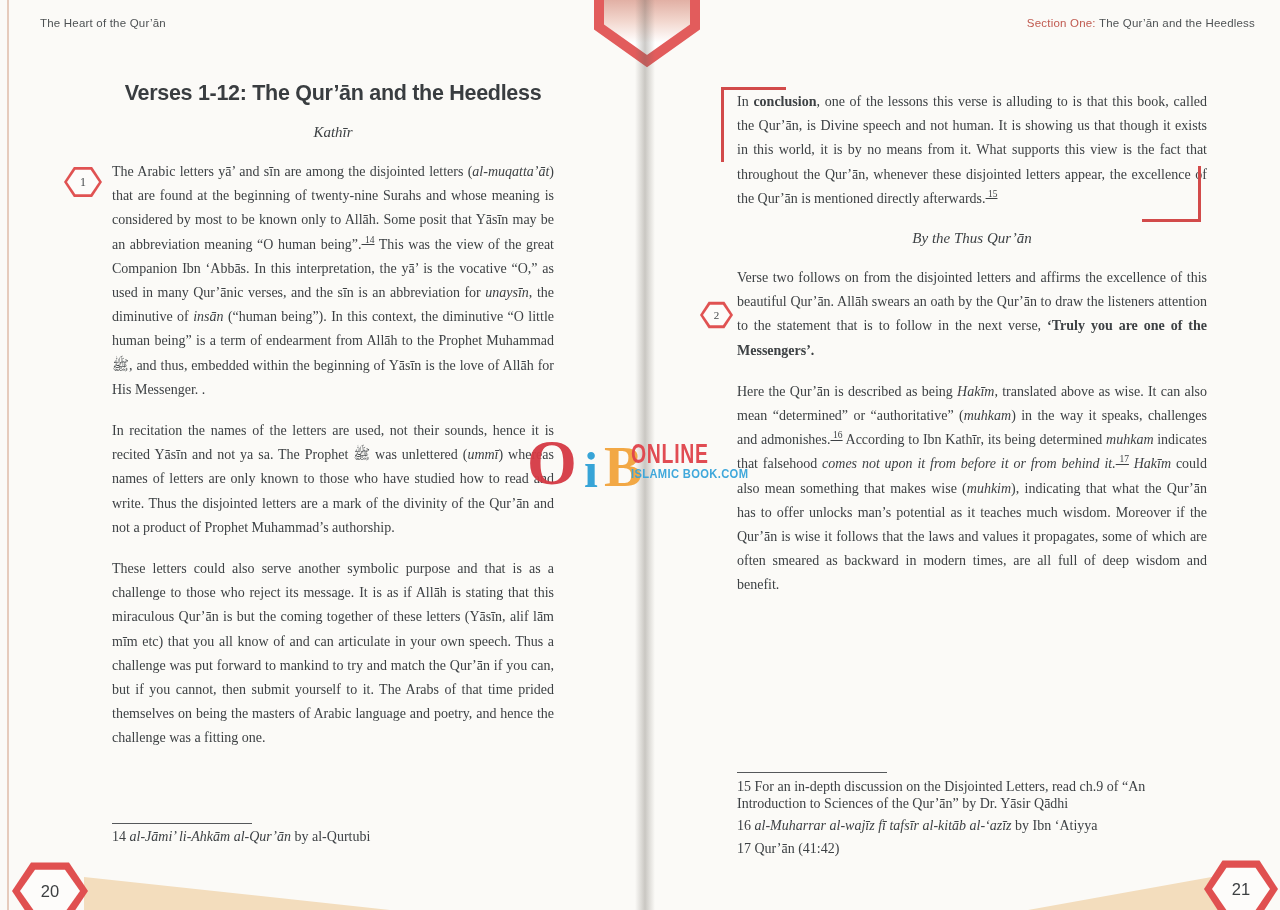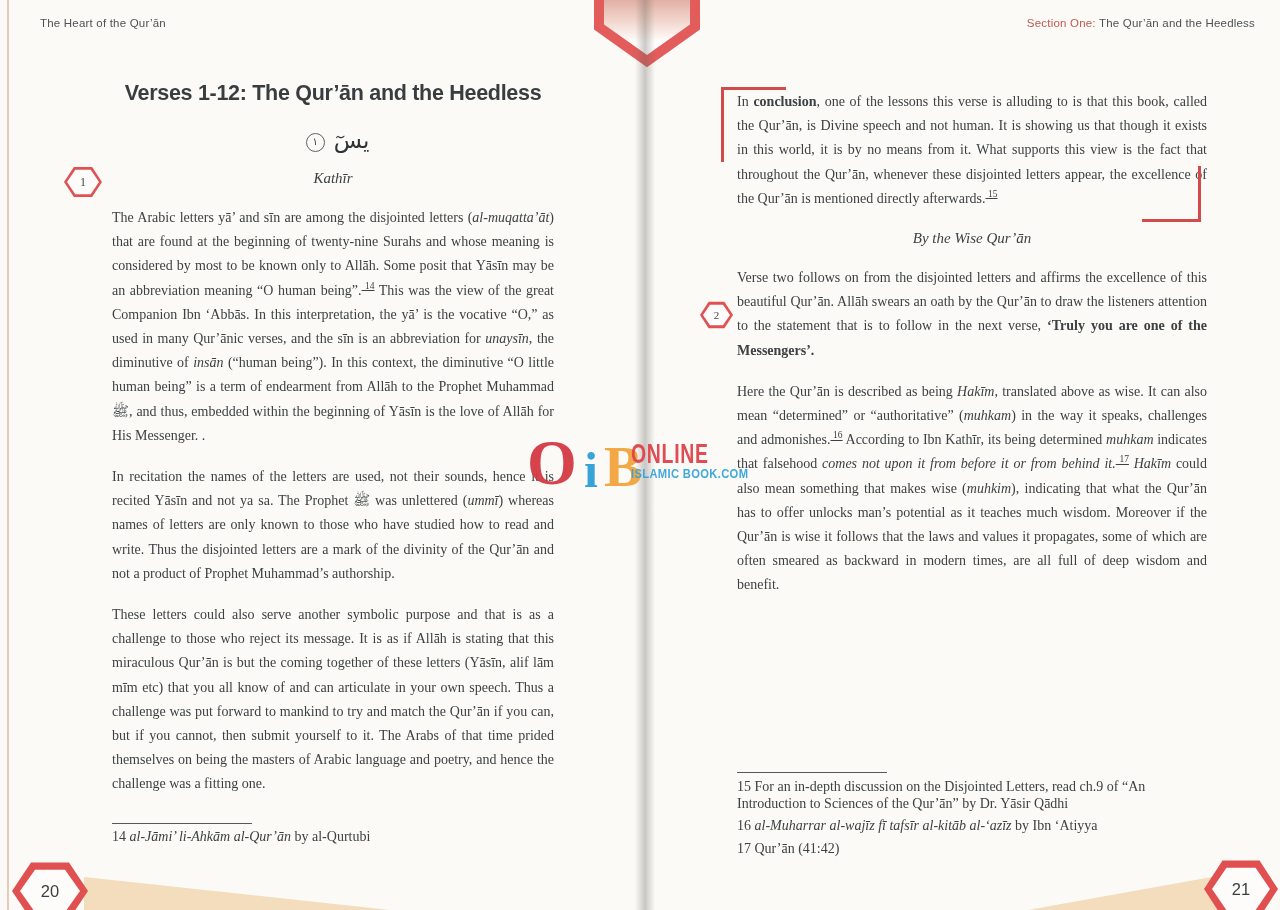--- a/index.html
+++ b/index.html
@@ -75,23 +75,20 @@
 
 <div class="abs runhead" style="left:40px;">
   <span>The Heart of the Qur’ān</span>
 </div>
 <div class="abs runhead" style="right:25px;">
   <span class="sec">Section One:</span><span> The Qur’ān and the Heedless</span>
 </div>
 
 <div class="col col-left">
   <div class="page-title">Verses 1-12: The Qur’ān  and the Heedless</div>
-  <div class="arabic">
-    <span>يسٓ</span><span class="ayah">١</span>
-  </div>
   <div class="caption">Kathīr</div>
   <p class="para"><span>The Arabic letters yā’ and sīn are among the disjointed letters (</span><span class="i">al-muqatta’āt</span><span>) that are found at the beginning of twenty-nine Surahs and whose meaning is considered by most to be known only to Allāh. Some posit that Yāsīn may be an abbreviation meaning “O human being”.</span><span class="sup"> 14</span><span> This was the view of the great Companion Ibn ‘Abbās. In this interpretation, the yā’ is the vocative “O,” as used in many Qur’ānic verses, and the sīn is an abbreviation for </span><span class="i">unaysīn</span><span>, the diminutive of </span><span class="i">insān</span><span> (“human being”). In this context, the diminutive “O little human being” is a term of endearment from Allāh to the Prophet Muhammad ﷺ, and thus, embedded within the beginning of Yāsīn is the love of Allāh for His Messenger. .</span></p>
   <p class="para"><span>In recitation the names of the letters are used, not their sounds, hence it is recited Yāsīn and not ya sa. The Prophet ﷺ was unlettered (</span><span class="i">ummī</span><span>) whereas names of letters are only known to those who have studied how to read and write. Thus the disjointed letters are a mark of the divinity of the Qur’ān and not a product of Prophet Muhammad’s authorship.</span></p>
   <p class="para"><span>These letters could also serve another symbolic purpose and that is as a challenge to those who reject its message. It is as if Allāh is stating that this miraculous Qur’ān is but the coming together of these letters (Yāsīn, alif lām mīm etc) that you all know of and can articulate in your own speech. Thus a challenge was put forward to mankind to try and match the Qur’ān if you can, but if you cannot, then submit yourself to it. The Arabs of that time prided themselves on being the masters of Arabic language and poetry, and hence the challenge was a fitting one.</span></p>
 </div>
 
 <div class="hexbadge" style="left:64px;top:166px;width:38px;height:32px;">
   <div class="fill">1</div>
 </div>
 
@@ -103,21 +100,21 @@
 <div class="tri" style="left:84px;top:877px;width:306px;height:33px;clip-path:polygon(0 0,100% 100%,0 100%);"></div>
 <div class="hexpage" style="left:12px;top:860px;width:76px;height:62px;">
   <div class="fill">20</div>
 </div>
 
 <div class="abs bracket-open"></div>
 <div class="abs bracket-close"></div>
 
 <div class="col col-right">
   <p class="para"><span>In </span><span class="b">conclusion</span><span>, one of the lessons this verse is alluding to is that this book, called the Qur’ān, is Divine speech and not human. It is showing us that though it exists in this world, it is by no means from it. What supports this view is the fact that throughout the Qur’ān, whenever these disjointed letters appear, the excellence of the Qur’ān is mentioned directly afterwards.</span><span class="sup"> 15</span></p>
-  <div class="caption">By the Wise Qur’ān</div>
+  <div class="caption">By the Thus Qur’ān</div>
   <p class="para"><span>Verse two follows on from the disjointed letters and affirms the excellence of this beautiful Qur’ān. Allāh swears an oath by the Qur’ān to draw the listeners attention to the statement that is to follow in the next verse, </span><span class="b">‘Truly you are one of the Messengers’.</span></p>
   <p class="para"><span>Here the Qur’ān is described as being </span><span class="i">Hakīm</span><span>, translated above as wise. It can also mean “determined” or “authoritative” (</span><span class="i">muhkam</span><span>) in the way it speaks, challenges and admonishes.</span><span class="sup"> 16</span><span> According to Ibn Kathīr, its being determined </span><span class="i">muhkam</span><span> indicates that falsehood </span><span class="i">comes not upon it from before it or from behind it.</span><span class="sup"> 17</span><span> </span><span class="i">Hakīm</span><span> could also mean something that makes wise (</span><span class="i">muhkim</span><span>), indicating that what the Qur’ān has to offer unlocks man’s potential as it teaches much wisdom. Moreover if the Qur’ān is wise it follows that the laws and values it propagates, some of which are often smeared as backward in modern times, are all full of deep wisdom and benefit.</span></p>
 </div>
 
 <div class="hexbadge" style="left:700px;top:301px;width:33px;height:28px;">
   <div class="fill" style="font-size:11px;">2</div>
 </div>
 
 <div class="fnrule" style="left:737px;top:772px;width:150px;"></div>
 <div class="abs" style="left:737px;top:779px;width:472px;">

